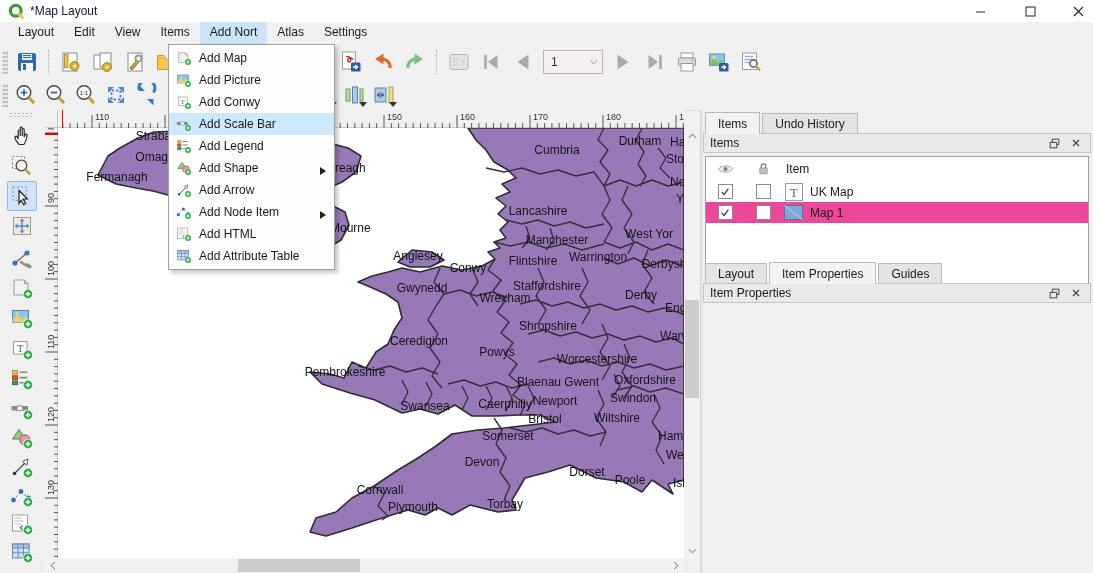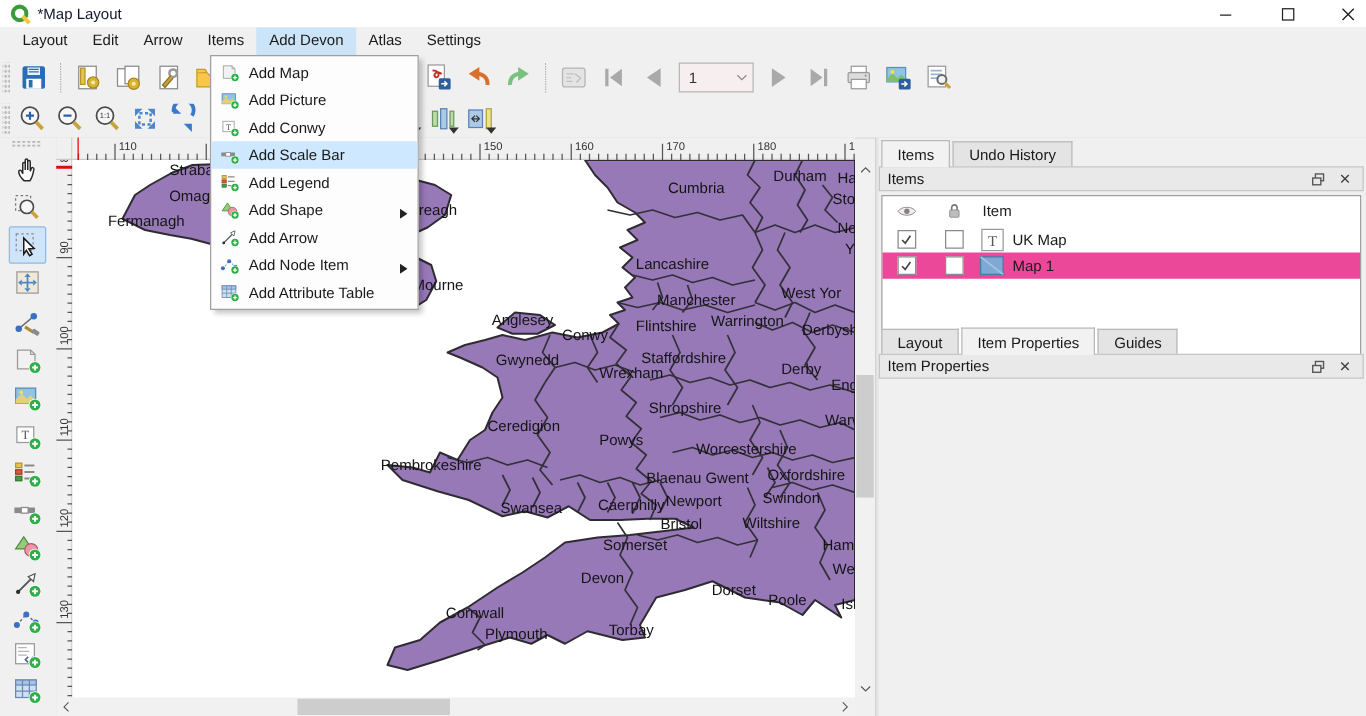--- a/index.html
+++ b/index.html
@@ -98,23 +98,23 @@
   <div class="winbtn" style="left:1061px">
     <svg width="11" height="11" viewBox="0 0 11 11">
         <path d="M1 1l9 9M10 1l-9 9" stroke="#222" stroke-width="1.1"></path>
       </svg>
   </div>
 </div>
 
 <div class="abs" id="menubar">
   <div class="menu-item">Layout</div>
   <div class="menu-item">Edit</div>
-  <div class="menu-item">Arrow</div>
+  <div class="menu-item">View</div>
   <div class="menu-item">Items</div>
-  <div class="menu-item active">Add Devon</div>
+  <div class="menu-item active">Add Nort</div>
   <div class="menu-item">Atlas</div>
   <div class="menu-item">Settings</div>
 </div>
 
 <div class="abs toolbar" id="toolbar-main">
     <span class="grip"></span>
     <span class="tbtn">
       <svg class="ig" viewBox="0 0 24 24">
         <rect x="3" y="3" width="18" height="18" rx="2" fill="#2a6cb5"></rect>
         <rect x="7" y="4" width="10" height="6" fill="#e8f0fa"></rect>
@@ -953,20 +953,33 @@
         </svg>
       </span>
       <span class="mlabeltxt">Add Node Item</span>
       <span class="subarrow"><svg width="6" height="8" viewBox="0 0 6 8">
           <path d="M0 0l6 4-6 4z" fill="#222"></path>
         </svg></span>
     </div>
   <div class="mrow">
       <span class="micon">
         <svg class="ig" viewBox="0 0 24 24">
+          <rect x="2.5" y="3" width="15" height="16" fill="#fff" stroke="#9a9a9a"></rect>
+          <path d="M4.5 6h7M4.5 9h9M4.5 12h7" stroke="#b5b5b5"></path>
+          <path d="M12.5 13.5l-2.2 2.2 2.2 2.2M15.5 13.5l2.2 2.2-2.2 2.2" stroke="#4a6a9a" fill="none" stroke-width="1.3"></path>
+          <circle cx="18" cy="18" r="5" fill="#fff"></circle>
+          <circle cx="18" cy="18" r="4.4" fill="#2fae49"></circle>
+          <path d="M18 15.7v4.6M15.7 18h4.6" stroke="#fff" stroke-width="1.5"></path>
+        </svg>
+      </span>
+      <span class="mlabeltxt">Add HTML</span>
+    </div>
+  <div class="mrow">
+      <span class="micon">
+        <svg class="ig" viewBox="0 0 24 24">
           <rect x="2.5" y="4" width="16.5" height="14" fill="#cfe0f4" stroke="#6a8ab5"></rect>
           <rect x="2.5" y="4" width="16.5" height="4" fill="#a8c4e4" stroke="#6a8ab5"></rect>
           <path d="M2.5 12.8h16.5M8 4v14M13.5 4v14" stroke="#6a8ab5"></path>
           <circle cx="18" cy="18" r="5" fill="#fff"></circle>
           <circle cx="18" cy="18" r="4.4" fill="#2fae49"></circle>
           <path d="M18 15.7v4.6M15.7 18h4.6" stroke="#fff" stroke-width="1.5"></path>
         </svg>
       </span>
       <span class="mlabeltxt">Add Attribute Table</span>
     </div>

